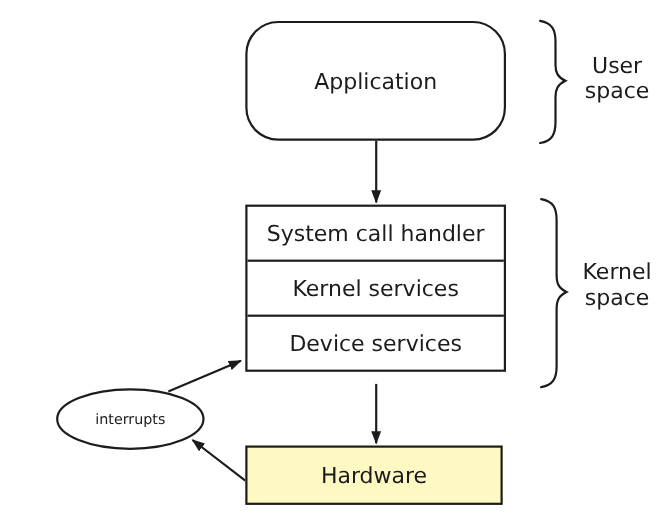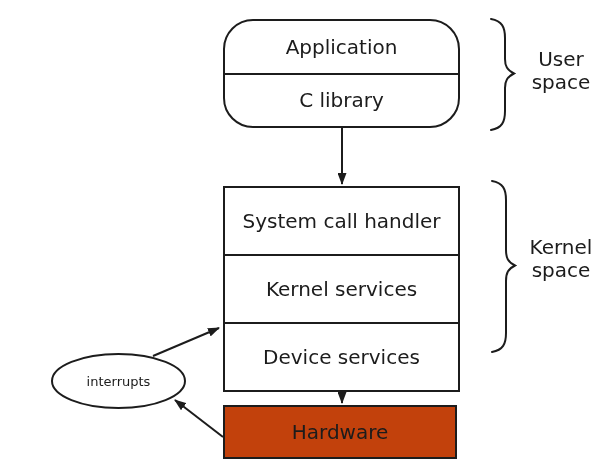--- a/index.html
+++ b/index.html
@@ -42,21 +42,21 @@
     line-height: 1;
     white-space: nowrap;
   }
   .stack-row + .stack-row {
     border-top: 2px solid #1c1c1c;
   }
   .single-box {
     position: absolute;
     z-index: 2;
     border: 2px solid #1c1c1c;
-    background: #c2410c;
+    background: #fef9c3;
     box-sizing: border-box;
     display: flex;
     align-items: center;
     justify-content: center;
     font-size: 20px;
     white-space: nowrap;
   }
   .ellipse-label {
     position: absolute;
     z-index: 3;
@@ -69,21 +69,21 @@
   .brace-label {
     position: absolute;
     z-index: 2;
     text-align: center;
     font-size: 20px;
     line-height: 23px;
   }
   .label-user-space   { left: 520px; top: 48px;  width: 82px; }
   .label-kernel-space { left: 518px; top: 236px; width: 86px; }
   .box-user     { left: 223px; top: 19px;  width: 237px; height: 109px; border-radius: 30px; }
-  .box-kernel   { left: 223px; top: 186px; width: 237px; height: 206px; }
+  .box-kernel   { left: 223px; top: 186px; width: 237px; height: 152px; }
   .box-hardware { left: 223px; top: 405px; width: 234px; height: 54px;  }
   .ellipse-interrupts { left: 52px; top: 354px; width: 133px; height: 54px; }
 </style>
 </head>
 <body>
 
 <div class="canvas">
 
   <svg class="lines-layer" viewBox="0 0 600 473" xmlns="http://www.w3.org/2000/svg">
     <defs>
@@ -104,21 +104,20 @@
 
     <path d="M491,19 C502,21 505,27 505,38 L505,59 C505,66 507,70 514,73.5
              C507,77 505,81 505,88 L505,111 C505,122 502,128 491,130" fill="none" stroke="#1c1c1c" stroke-width="2" stroke-linecap="round"></path>
 
     <path d="M492,181 C503,183 506,189 506,200 L506,250 C506,258 508,262 515,265.5
              C508,269 506,273 506,281 L506,333 C506,344 503,350 492,352" fill="none" stroke="#1c1c1c" stroke-width="2" stroke-linecap="round"></path>
   </svg>
 
   <div class="stack-box box-user">
     <div class="stack-row">Application</div>
-    <div class="stack-row">C library</div>
   </div>
 
   <div class="stack-box box-kernel">
     <div class="stack-row">System call handler</div>
     <div class="stack-row">Kernel services</div>
     <div class="stack-row">Device services</div>
   </div>
 
   <div class="single-box box-hardware">Hardware</div>
 

